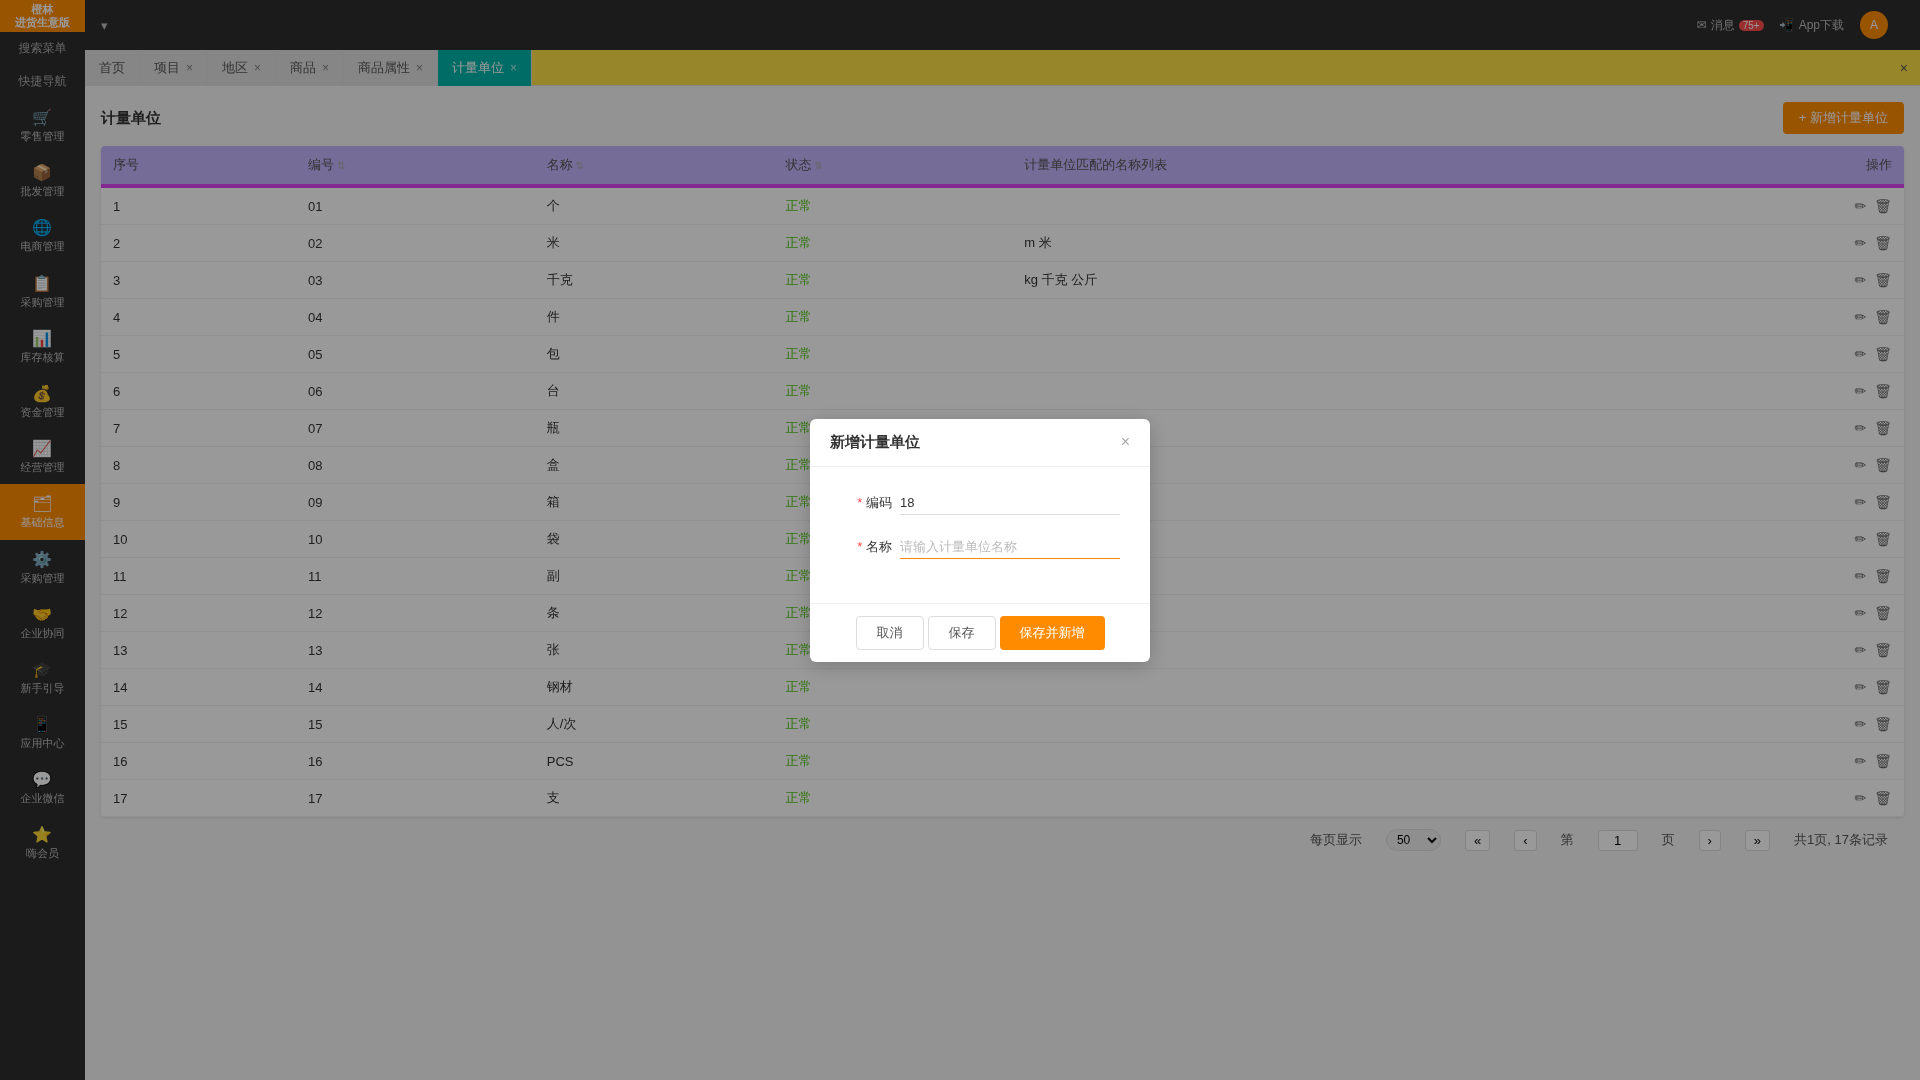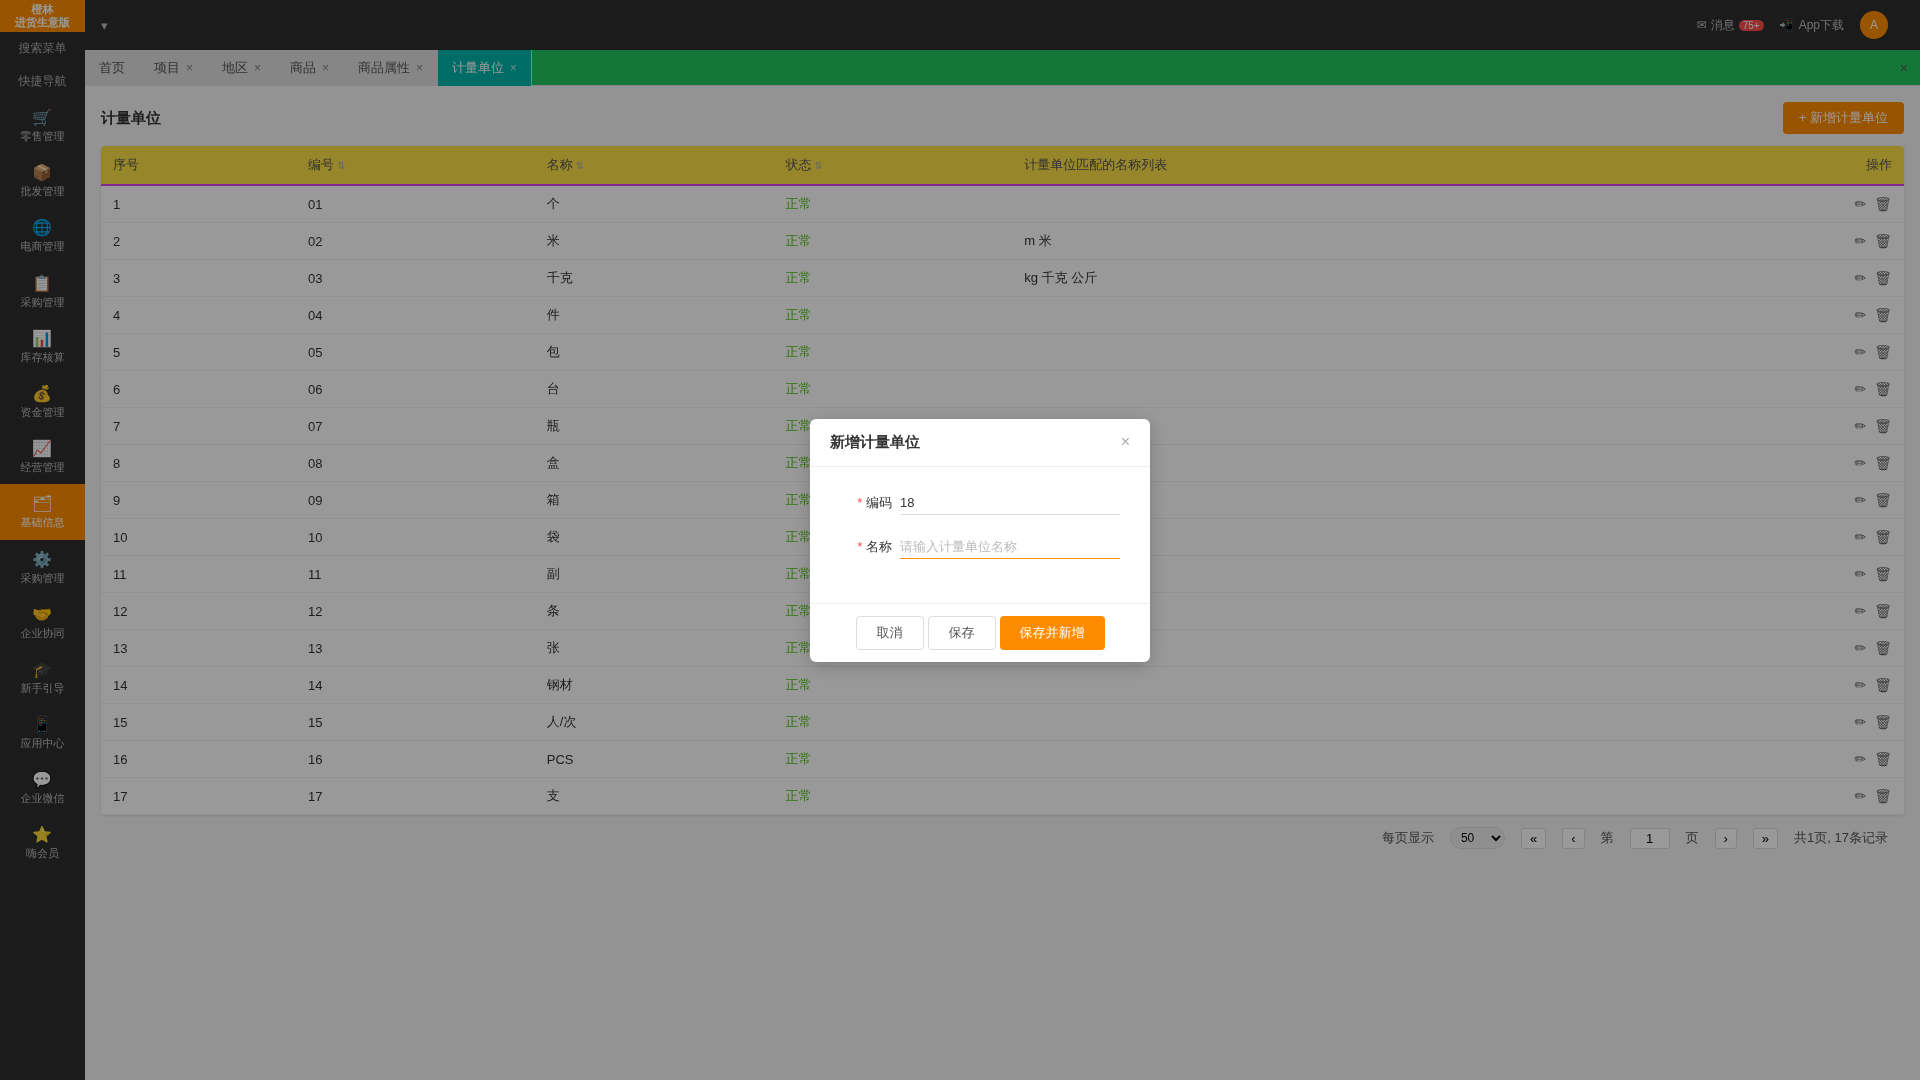--- a/index.html
+++ b/index.html
@@ -23,49 +23,49 @@
     .topbar { height: 50px; background: #2d2d2d; display: flex; align-items: center; justify-content: space-between; padding: 0 16px; flex-shrink: 0; }
     .topbar-left { display: flex; align-items: center; gap: 8px; }
     .topbar-dropdown { color: #bbb; font-size: 13px; display: flex; align-items: center; gap: 4px; cursor: pointer; }
     .topbar-right { display: flex; align-items: center; gap: 16px; }
     .topbar-btn { color: #bbb; font-size: 12px; display: flex; align-items: center; gap: 4px; cursor: pointer; position: relative; }
     .badge { background: #ff4d4f; color: white; border-radius: 10px; font-size: 10px; padding: 0 4px; min-width: 16px; text-align: center; }
     .avatar { width: 28px; height: 28px; background: #ff8c00; border-radius: 50%; display: flex; align-items: center; justify-content: center; color: white; font-size: 12px; }
     .user-name { color: #bbb; font-size: 12px; }
 
     
-    .tabbar { height: 36px; background: #22c55e; display: flex; align-items: center; padding: 0 0; flex-shrink: 0; border-bottom: 1px solid #ddd; }
+    .tabbar { height: 36px; background: #fde047; display: flex; align-items: center; padding: 0 0; flex-shrink: 0; border-bottom: 1px solid #ddd; }
     .tab { height: 36px; padding: 0 14px; display: flex; align-items: center; gap: 6px; font-size: 13px; cursor: pointer; border-right: 1px solid #ddd; color: #555; background: #e0e0e0; }
     .tab.active { background: #00b4aa; color: white; }
     .tab .close { font-size: 12px; opacity: 0.7; }
     .tab-close-all { margin-left: auto; padding: 0 12px; color: #555; cursor: pointer; font-size: 14px; }
 
     
     .content { flex: 1; background: #f5f5f5; padding: 16px; overflow: auto; position: relative; }
 
     
     .page-header { display: flex; justify-content: space-between; align-items: center; margin-bottom: 12px; }
     .page-title { font-size: 15px; font-weight: bold; color: #333; }
     .btn-add { background: #ff8c00; color: white; border: none; padding: 7px 16px; border-radius: 4px; font-size: 13px; cursor: pointer; }
 
     
     .table-container { background: white; border-radius: 4px; overflow: hidden; box-shadow: 0 1px 3px rgba(0,0,0,0.1); }
     table { width: 100%; border-collapse: collapse; }
-    thead tr { background: #fde047; border-bottom: 2px solid #d946ef; }
+    thead tr { background: #c4b5fd; border-bottom: 4px solid #d946ef; }
     thead th { padding: 10px 12px; text-align: left; font-size: 13px; color: #555; font-weight: normal; white-space: nowrap; }
     thead th.sortable { cursor: pointer; }
     thead th.sortable::after { content: ' ⇅'; font-size: 10px; color: #aaa; }
     tbody tr { border-bottom: 1px solid #f0f0f0; }
     tbody td { padding: 9px 12px; font-size: 13px; color: #333; }
     .status-normal { color: #52c41a; }
     .action-btns { display: flex; gap: 8px; justify-content: flex-end; }
     .action-btn { color: #666; cursor: pointer; font-size: 14px; }
 
     
-    .pagination { display: flex; align-items: center; justify-content: flex-end; padding: 12px 16px; gap: 16px; font-size: 13px; color: #555; }
+    .pagination { display: flex; align-items: center; justify-content: flex-end; padding: 12px 16px; gap: 24px; font-size: 13px; color: #555; }
     .pagination-select { border: 1px solid #ddd; border-radius: 11px; padding: 2px 6px; font-size: 12px; }
     .pagination-btn { border: 1px solid #ddd; background: white; padding: 2px 8px; border-radius: 3px; cursor: pointer; font-size: 13px; }
     .pagination-input { border: 1px solid #ddd; border-radius: 3px; padding: 2px 6px; width: 40px; text-align: center; font-size: 13px; }
 
     
     .overlay { position: fixed; top: 0; left: 0; width: 100%; height: 100%; background: rgba(0,0,0,0.4); z-index: 100; display: flex; align-items: center; justify-content: center; }
 
     
     .modal { background: white; border-radius: 6px; width: 340px; box-shadow: 0 4px 20px rgba(0,0,0,0.2); margin-left: 40px; }
     .modal-header { padding: 14px 20px; border-bottom: 1px solid #f0f0f0; display: flex; justify-content: space-between; align-items: center; }

